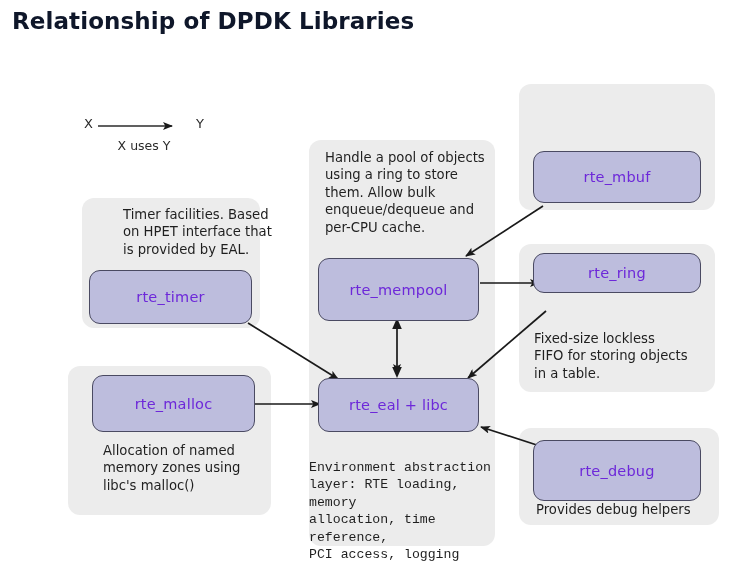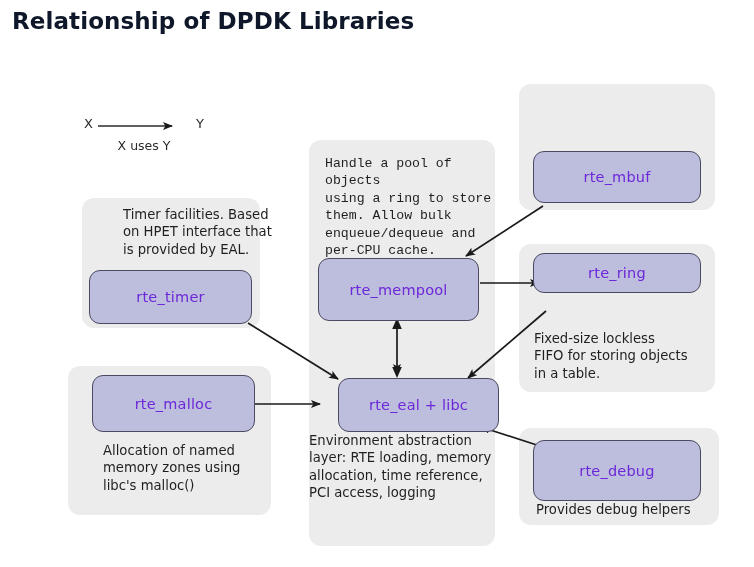--- a/index.html
+++ b/index.html
@@ -120,35 +120,35 @@
     <div class="legend-caption">X uses Y</div>
   </div>
 
   <div class="group" style="left:519px; top:84px;  width:196px; height:126px;"></div>
   <div class="group" style="left:309px; top:140px; width:186px; height:406px;"></div>
   <div class="group" style="left:519px; top:244px; width:196px; height:148px;"></div>
   <div class="group" style="left:82px;  top:198px; width:178px; height:130px;"></div>
   <div class="group" style="left:68px;  top:366px; width:203px; height:149px;"></div>
   <div class="group" style="left:519px; top:428px; width:200px; height:97px;"></div>
 
-  <div class="desc" style="left:325px; top:155px; width:170px;font-family:Liberation Mono, monospace;">Handle a pool of objects
+  <div class="desc" style="left:325px; top:149px; width:170px;">Handle a pool of objects
 using a ring to store
 them. Allow bulk
 enqueue/dequeue and
 per-CPU cache.</div>
   <div class="desc" style="left:95px;  top:206px; width:165px;margin-left:28px;">Timer facilities. Based
 on HPET interface that
 is provided by EAL.</div>
   <div class="desc" style="left:534px; top:330px; width:180px;">Fixed-size lockless
 FIFO for storing objects
 in a table.</div>
   <div class="desc" style="left:103px; top:442px; width:175px;">Allocation of named
 memory zones using
 libc's malloc()</div>
-  <div class="desc" style="left:309px; top:432px; width:195px;">Environment abstraction
+  <div class="desc" style="left:309px; top:459px; width:195px;font-family:Liberation Mono, monospace;">Environment abstraction
 layer: RTE loading, memory
 allocation, time reference,
 PCI access, logging</div>
   <div class="desc" style="left:536px; top:501px; width:180px;">Provides debug helpers</div>
 
   <svg id="arrows" viewBox="0 0 754 567" xmlns="http://www.w3.org/2000/svg">
     <defs>
       <marker id="ah" markerWidth="10" markerHeight="8" refX="9" refY="4" orient="auto" markerUnits="userSpaceOnUse">
         <path d="M0,0 L10,4 L0,8 L2.3,4 Z" fill="#1a1a1a"></path>
       </marker>
@@ -187,16 +187,16 @@
     <g>
       <line x1="546" y1="448" x2="481" y2="427" stroke="#1a1a1a" stroke-width="1.7" marker-end="url(#ah)"></line>
     </g>
   </svg>
 
   <div class="node" style="left:533px; top:151px; width:168px; height:52px;">rte_mbuf</div>
   <div class="node" style="left:318px; top:258px; width:161px; height:63px;">rte_mempool</div>
   <div class="node" style="left:533px; top:253px; width:168px; height:40px;">rte_ring</div>
   <div class="node" style="left:89px;  top:270px; width:163px; height:54px;">rte_timer</div>
   <div class="node" style="left:92px;  top:375px; width:163px; height:57px;">rte_malloc</div>
-  <div class="node" style="left:318px; top:378px; width:161px; height:54px;margin-left:20px;">rte_eal + libc</div>
+  <div class="node" style="left:318px; top:378px; width:161px; height:54px;">rte_eal + libc</div>
   <div class="node" style="left:533px; top:440px; width:168px; height:61px;">rte_debug</div>
 
 </div>
 
 </body></html>

